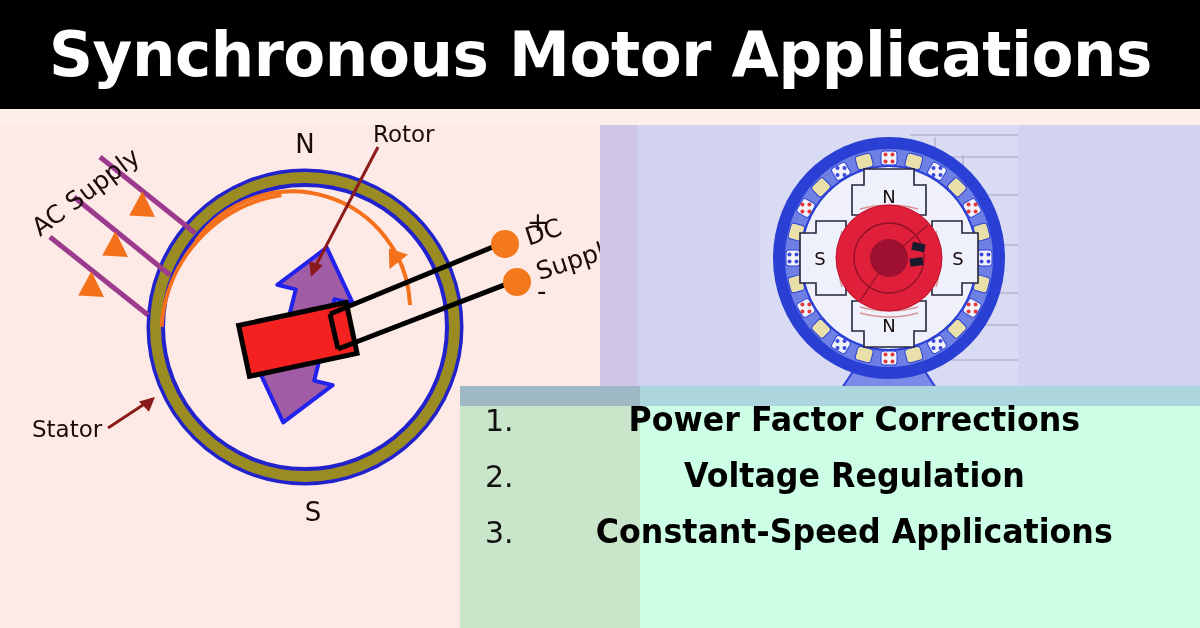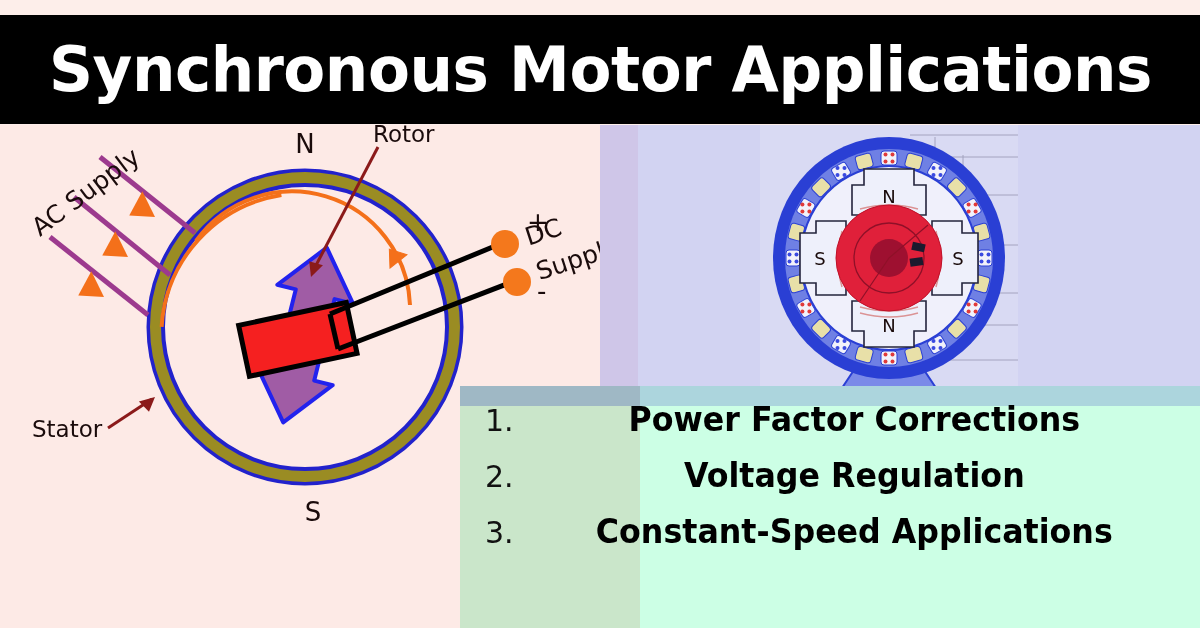--- a/index.html
+++ b/index.html
@@ -12,21 +12,21 @@
     width: 1200px;
     height: 628px;
     overflow: hidden;
     font-family: "Liberation Sans", sans-serif;
     background: #fdeeea;
   }
 
   
   #title-bar {
     position: absolute;
-    left: 0; top: 15px;
+    left: 0; top: 0;
     width: 1200px;
     height: 109px;
     background: #000000;
     display: flex;
     align-items: center;
     justify-content: center;
   }
   #title-text {
     color: #ffffff;
     font-family: "DejaVu Sans", sans-serif;

